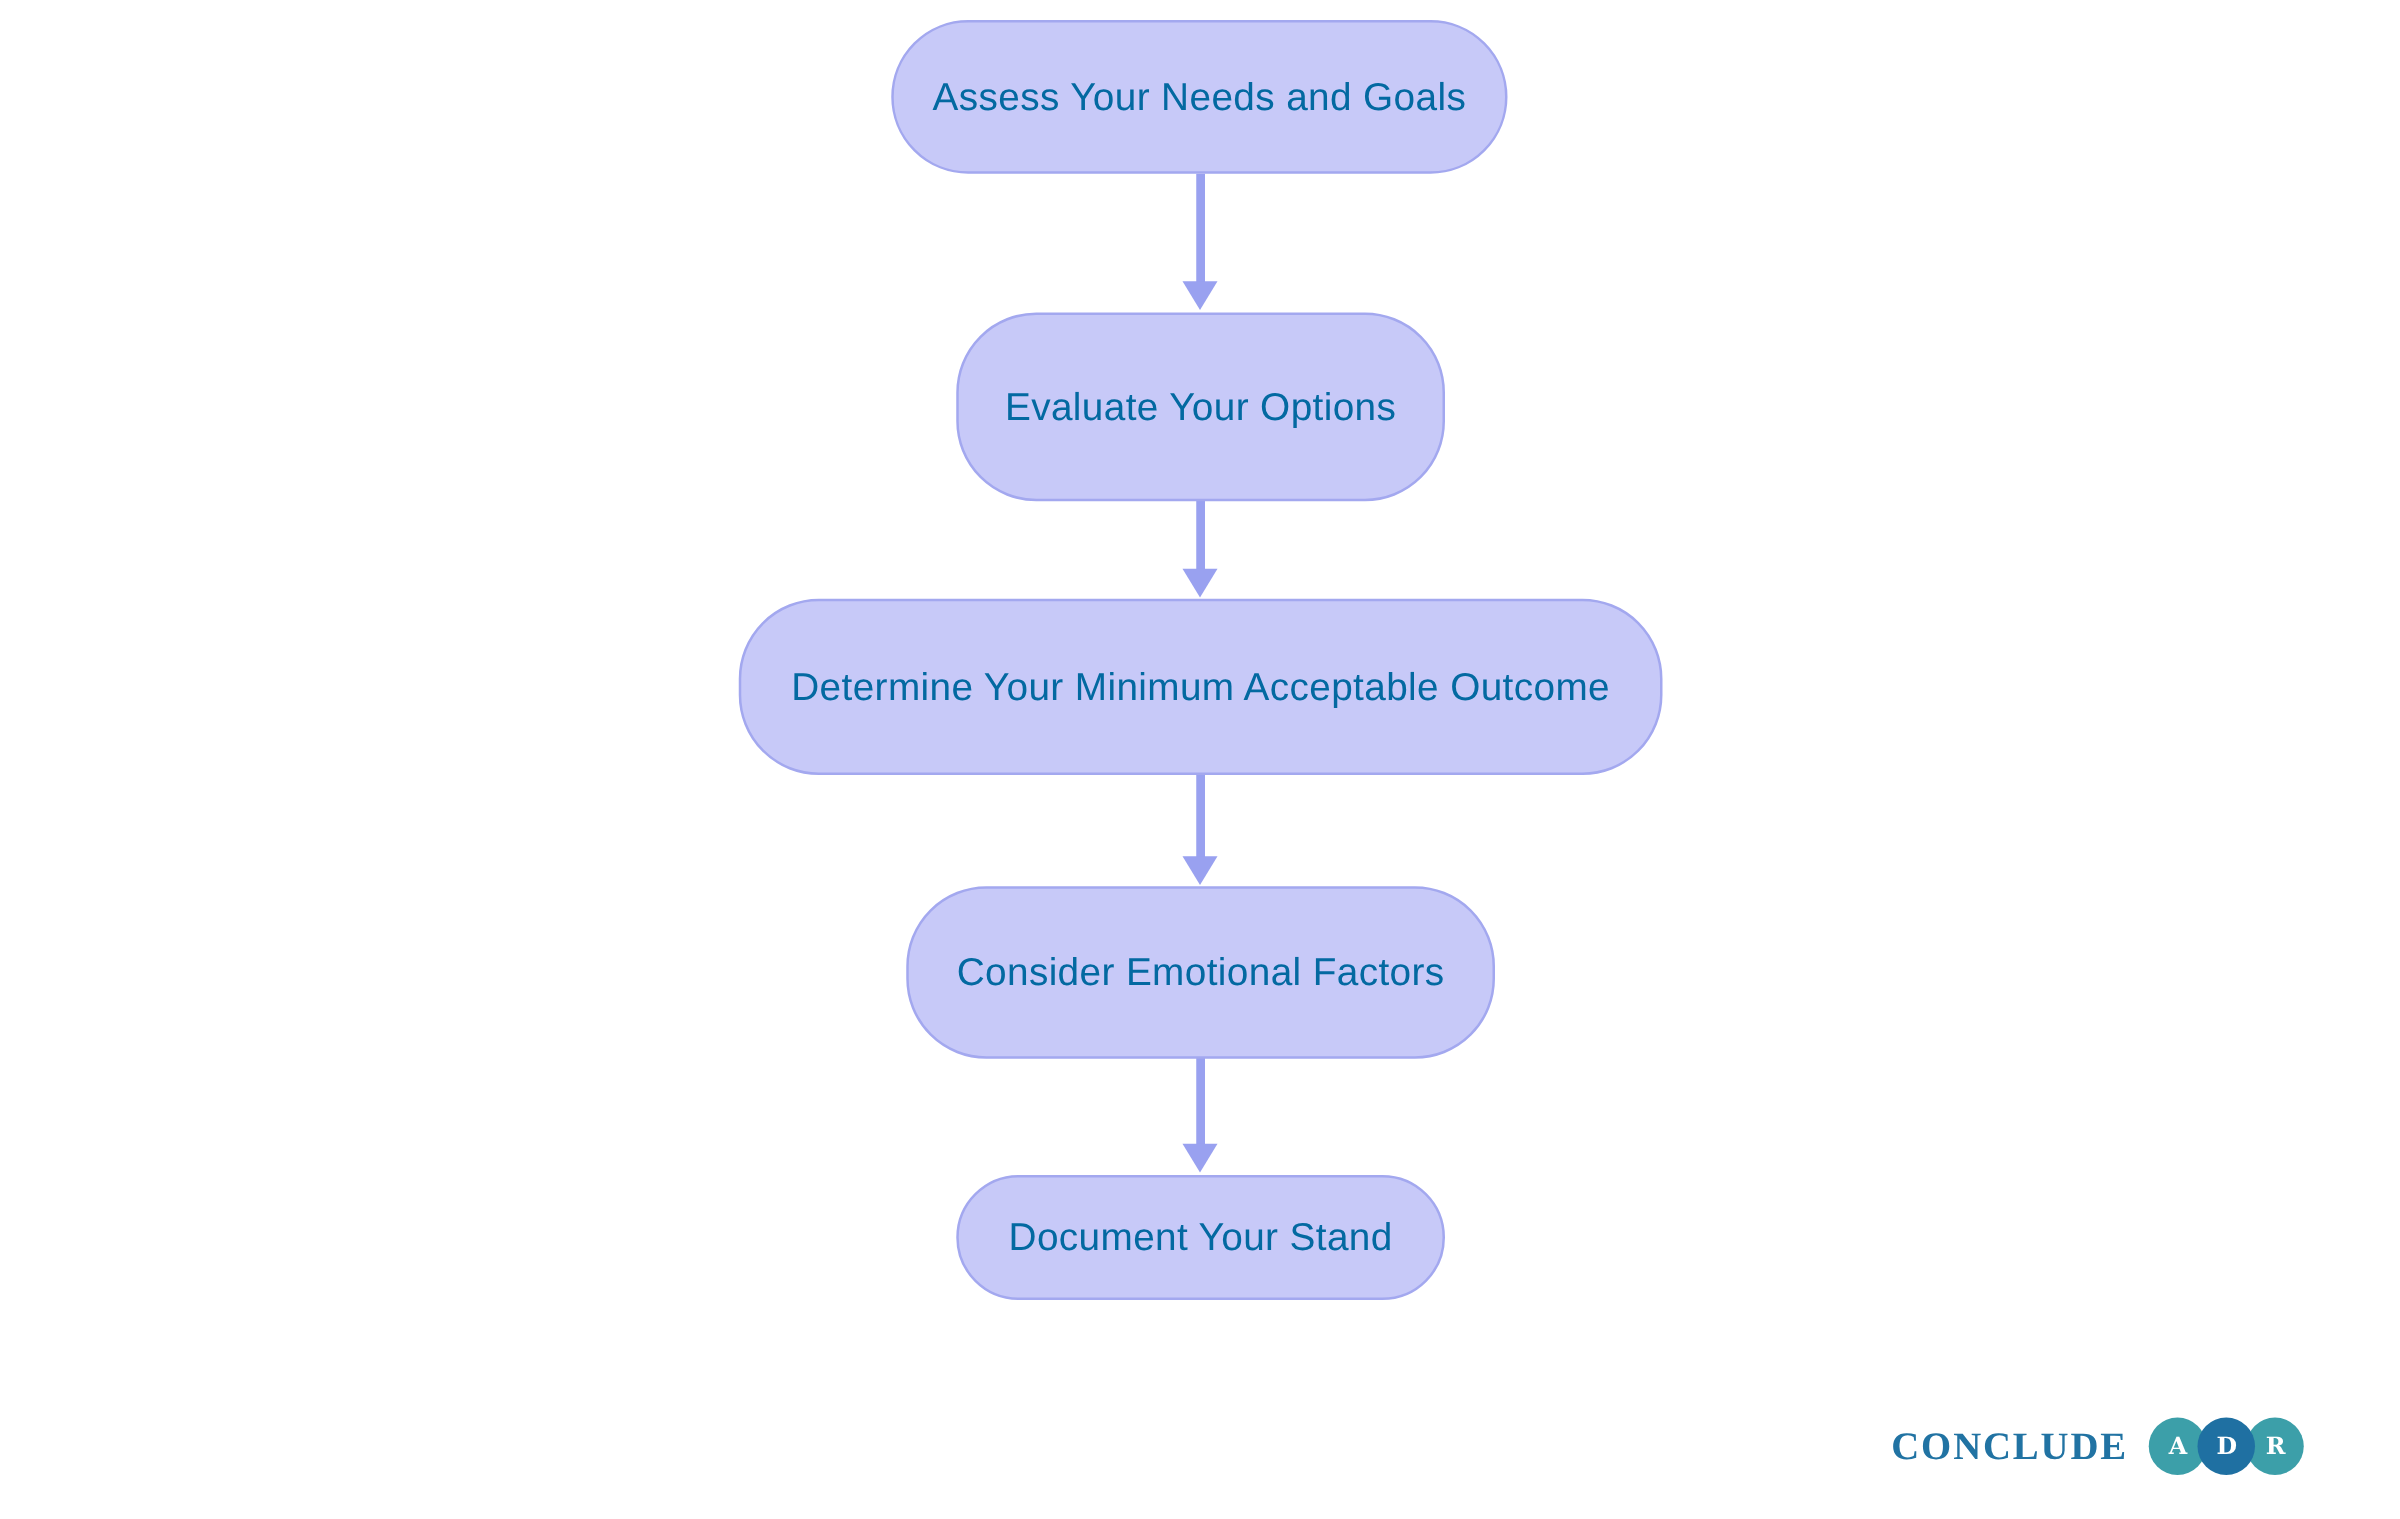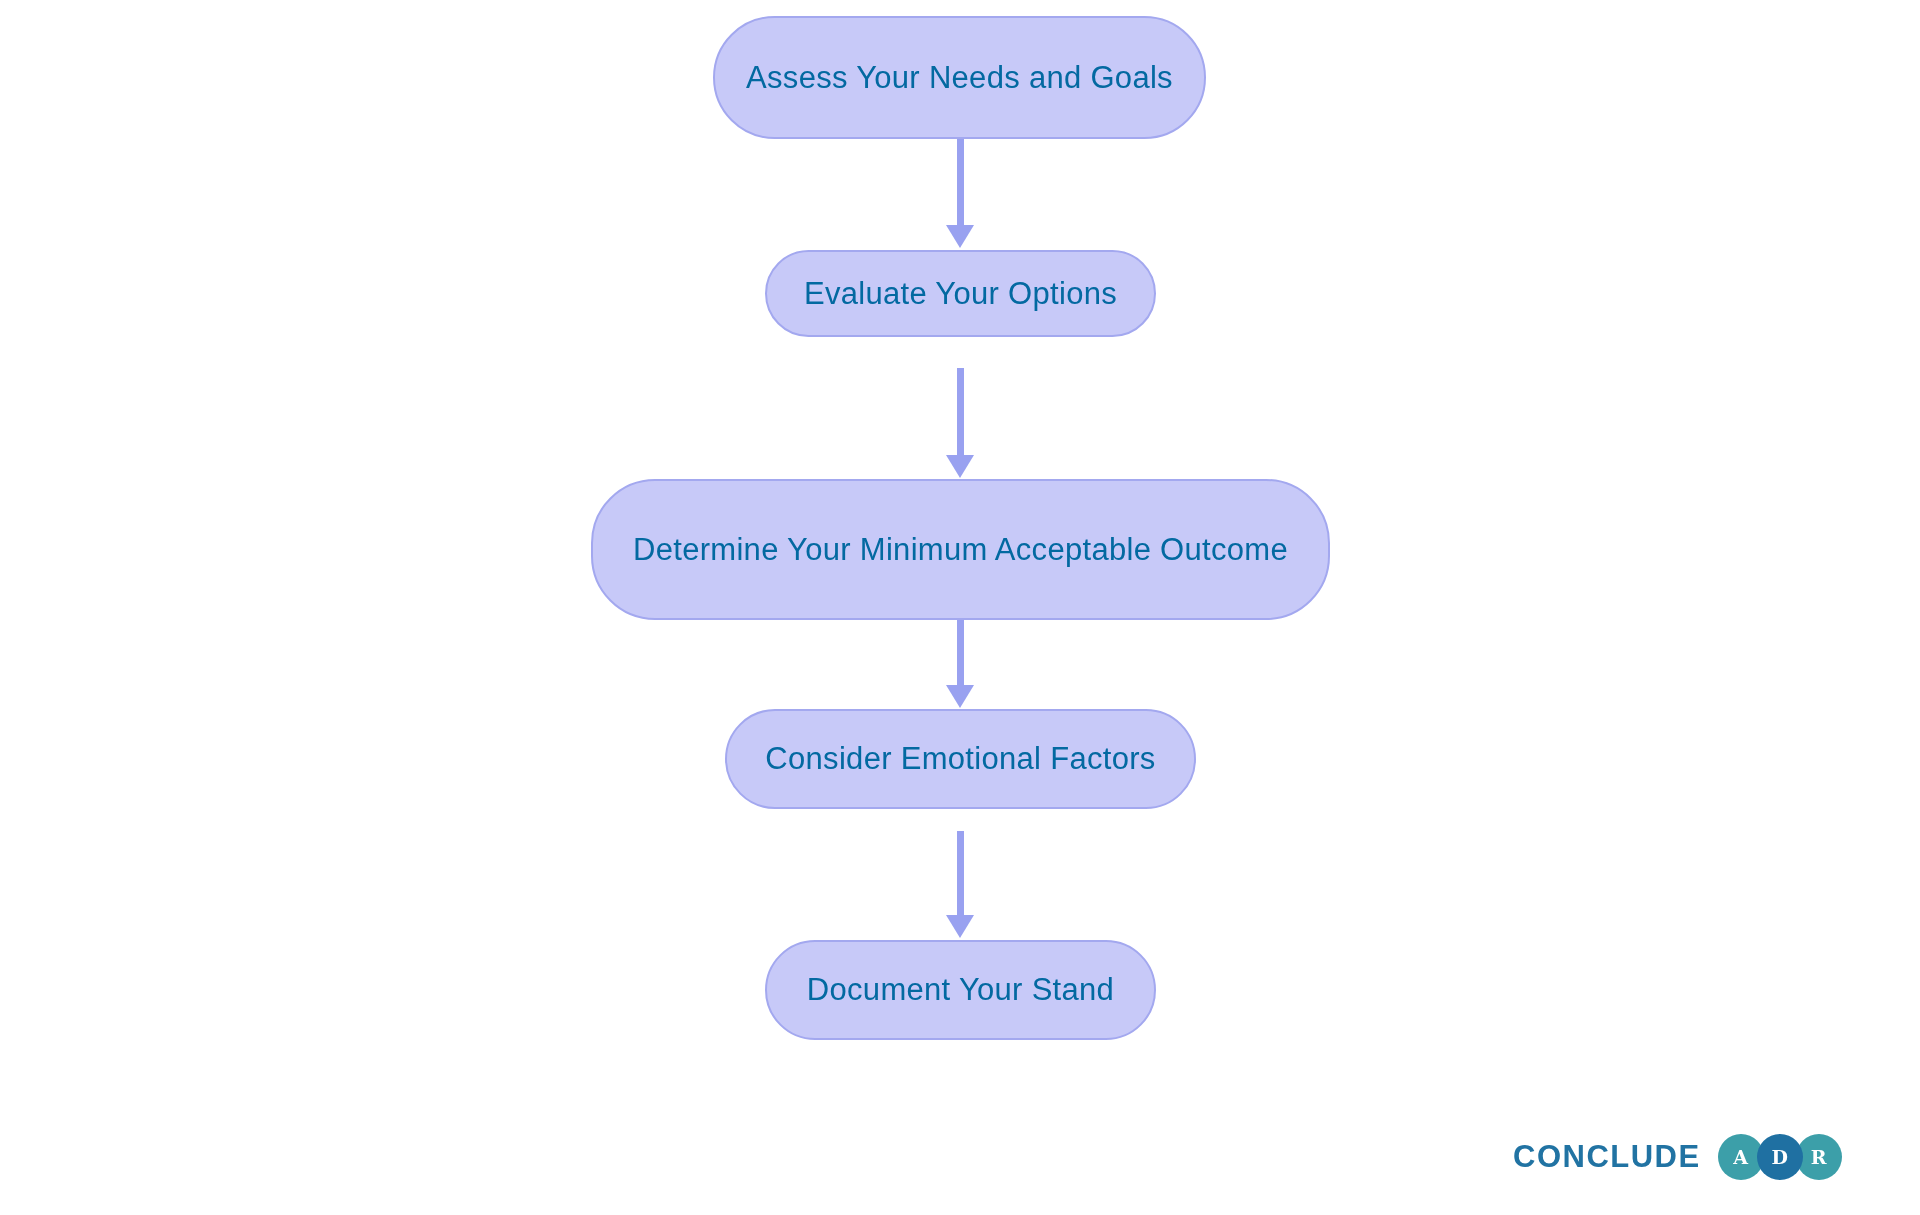--- a/index.html
+++ b/index.html
@@ -20,23 +20,23 @@
     display: flex;
     align-items: center;
     justify-content: center;
     text-align: center;
     color: #0369a1;
     font-size: 31px;
     letter-spacing: 0.3px;
     z-index: 2;
   }
   .node-1 { left: 713px; top: 16px;  width: 493px; height: 123px; }
-  .node-2 { left: 765px; top: 250px; width: 391px; height: 87px; }
+  .node-2 { left: 765px; top: 250px; width: 391px; height: 151px; }
   .node-3 { left: 591px; top: 479px; width: 739px; height: 141px; }
-  .node-4 { left: 725px; top: 709px; width: 471px; height: 100px; }
+  .node-4 { left: 725px; top: 709px; width: 471px; height: 138px; }
   .node-5 { left: 765px; top: 940px; width: 391px; height: 100px; }
 
   
   .arrow {
     position: absolute;
     left: 946px;
     width: 28px;
     z-index: 1;
   }
   .arrow-1 { top: 139px; height: 109px; }
@@ -67,21 +67,21 @@
     position: absolute;
     left: 1513px;
     top: 1132px;
     height: 50px;
     display: flex;
     align-items: center;
     gap: 17px;
     z-index: 3;
   }
   .logo-text {
-    font-family: Liberation Sans, sans-serif;
+    font-family: Liberation Serif, serif;
     font-weight: bold;
     font-size: 31px;
     letter-spacing: 1.5px;
     color: #2173a3;
   }
   .logo-circles {
     display: flex;
     align-items: center;
   }
   .circle {

